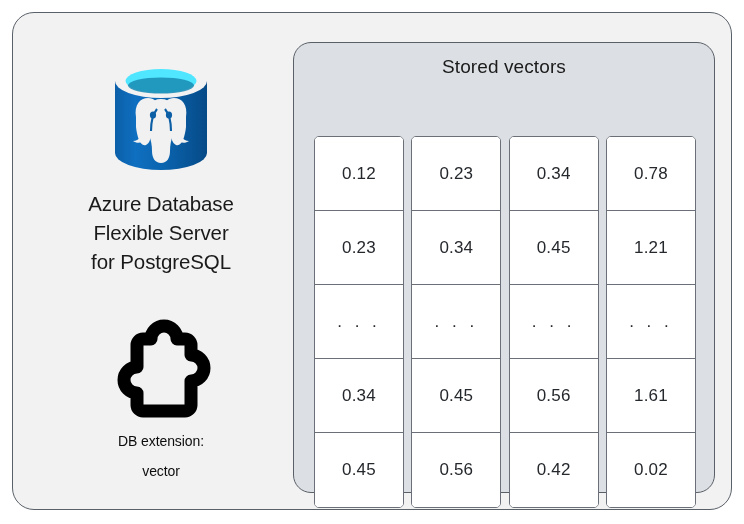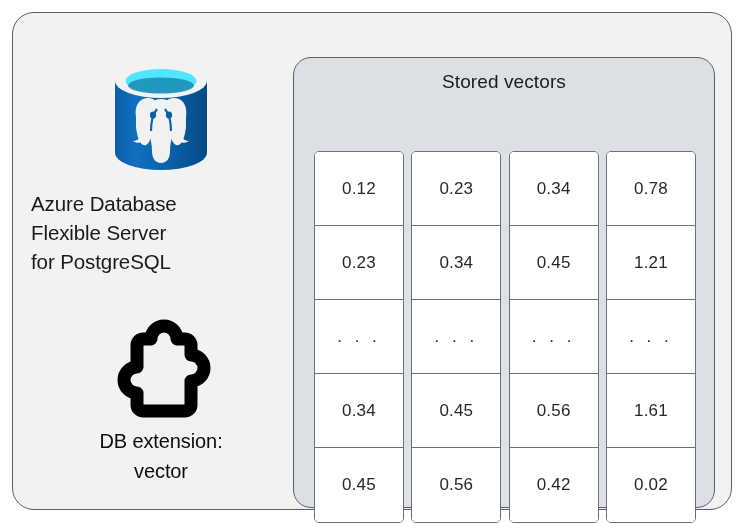--- a/index.html
+++ b/index.html
@@ -58,20 +58,21 @@
     top: 0;
     width: 104px;
     height: 118px;
   }
 
   .db-caption {
     position: absolute;
     left: 0;
     top: 158px;
     width: 260px;
+    text-align: center;
     font-size: 20.5px;
     line-height: 29px;
     color: #1a1a1a;
     letter-spacing: -0.1px;
   }
   .db-caption div { white-space: nowrap; }
 
   
   .puz-wrap {
     position: absolute;
@@ -88,32 +89,32 @@
     width: 116px;
     height: 100px;
   }
 
   .ext-caption {
     position: absolute;
     left: 0;
     top: 395px;
     width: 260px;
     text-align: center;
-    font-size: 20px;
+    font-size: 14px;
     line-height: 30px;
     color: #0d0d0d;
     letter-spacing: -0.1px;
   }
   .ext-caption div { white-space: nowrap; }
 
   
   .vec-panel {
     position: absolute;
     left: 280px;
-    top: 44px;
+    top: 29px;
     width: 422px;
     height: 451px;
     box-sizing: border-box;
     background: #dcdfe3;
     border: 1.4px solid #5a6068;
     border-radius: 18px;
   }
 
   .vec-title {
     position: absolute;

